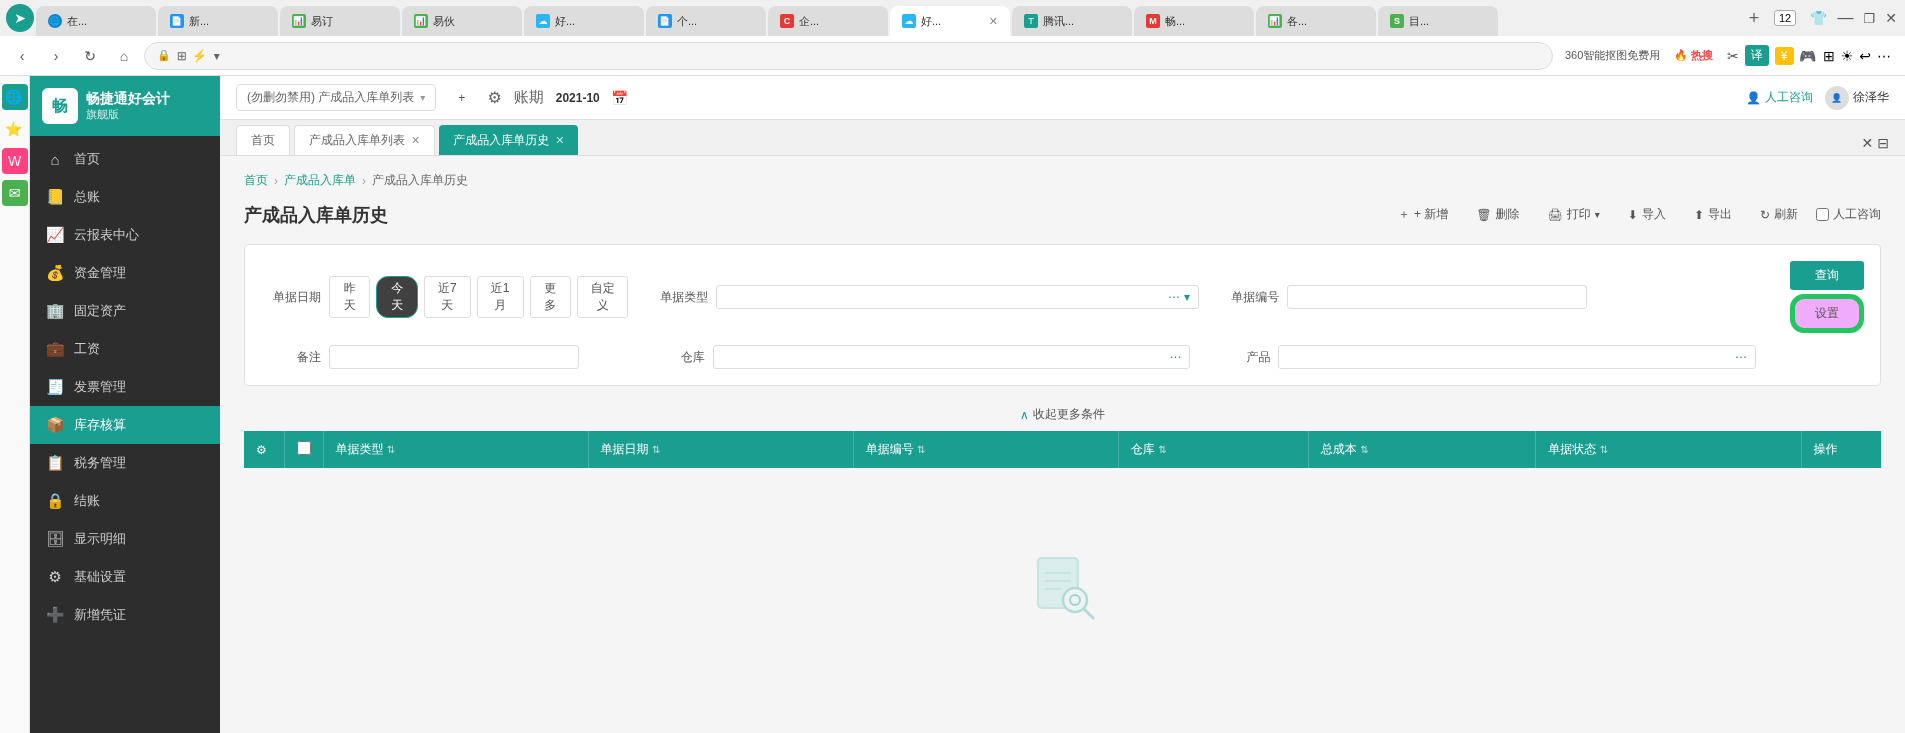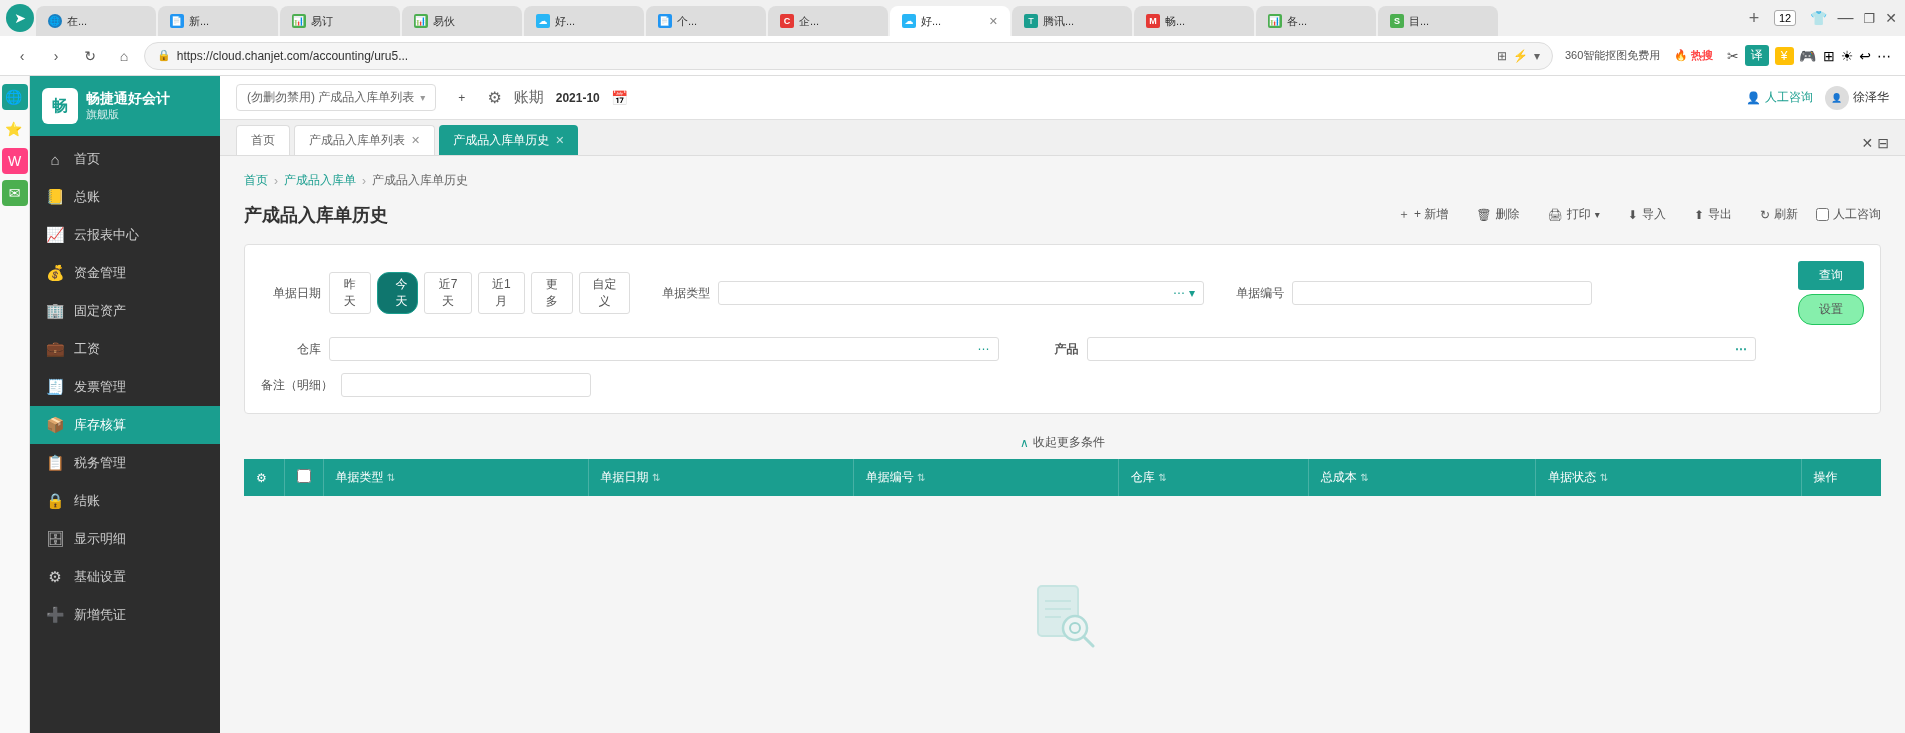--- a/index.html
+++ b/index.html
@@ -76,32 +76,32 @@
     .show-detail-label { font-size: 12px; color: #555; }
 
     
     .search-area { background: #fff; border: 1px solid #e0e0e0; border-radius: 4px; padding: 16px; margin-bottom: 12px; }
     .search-row { display: flex; align-items: center; gap: 20px; margin-bottom: 12px; }
     .search-row:last-child { margin-bottom: 0; }
     .search-field { display: flex; align-items: center; gap: 8px; flex: 1; }
     .field-label { font-size: 12px; color: #555; white-space: nowrap; min-width: 60px; text-align: right; }
     .date-filter { display: flex; align-items: center; gap: 6px; }
     .date-btn { padding: 3px 10px; border: 1px solid #ddd; border-radius: 3px; background: #fff; cursor: pointer; font-size: 12px; color: #555; }
-    .date-btn.active { background: #0f766e; color: #fff; border-color: #1a9e8f; border-radius: 12px; text-align: right; }
+    .date-btn.active { background: #404040; color: #fff; border-color: #1a9e8f; border-radius: 12px; }
     .date-range { font-size: 11px; color: #999; }
     .field-select { min-width: 200px; border: 1px solid #ddd; border-radius: 3px; padding: 4px 8px; font-size: 12px; color: #555; background: #fff; display: flex; align-items: center; gap: 4px; cursor: pointer; }
     .field-select-arrow { color: #1a9e8f; margin-left: auto; }
     .field-input { flex: 1; border: 1px solid #ddd; border-radius: 3px; padding: 4px 8px; font-size: 12px; max-width: 300px; outline: none; }
 
     
     .collapse-row { display: flex; align-items: center; justify-content: center; padding: 8px 0; }
     .collapse-btn { display: flex; align-items: center; gap: 4px; cursor: pointer; font-size: 12px; color: #555; background: transparent; border: none; }
     .collapse-btn .icon { color: #1a9e8f; }
     .btn-query { background: #1a9e8f; color: #fff; border: none; padding: 6px 20px; border-radius: 3px; font-size: 12px; cursor: pointer; }
-    .btn-settings { background: #86efac; color: #555; border: 1px solid #22c55e; padding: 6px 20px; border-radius: 14px; font-size: 12px; cursor: pointer; }
+    .btn-settings { background: #f0abfc; color: #555; border: 5px solid #22c55e; padding: 6px 20px; border-radius: 14px; font-size: 12px; cursor: pointer; }
 
     
     .data-table { width: 100%; border-collapse: collapse; }
     .table-header { background: #1a9e8f; color: #fff; }
     .table-header th { padding: 10px 12px; text-align: left; font-size: 12px; font-weight: normal; white-space: nowrap; border-right: 1px solid rgba(255,255,255,0.2); }
     .table-header th:last-child { border-right: none; }
     .table-header .sort-icon { color: rgba(255,255,255,0.7); font-size: 10px; }
     .th-settings { width: 40px; text-align: center; }
     .th-checkbox { width: 30px; text-align: center; }
     .th-ops { width: 80px; text-align: center; }
@@ -199,21 +199,20 @@
     </div>
   </div>
 
   <div class="browser-addressbar">
     <div class="nav-btn">‹</div>
     <div class="nav-btn">›</div>
     <div class="nav-btn">↻</div>
     <div class="nav-btn">⌂</div>
     <div class="address-box">
       <span style="font-size:11px;color:#4caf50;">🔒</span>
-      <span class="address-url">https://cloud.chanjet.com/accounting/uru5...</span>
       <span style="font-size:12px;color:#666;">⊞</span>
       <span style="font-size:12px;color:#1a9e8f;">⚡</span>
       <span style="font-size:12px;color:#666;">▾</span>
     </div>
 
     <div class="toolbar-extras">
       <span style="font-size:11px;color:#555;">360智能抠图免费用</span>
       <span class="toolbar-btn hot-search">🔥 热搜</span>
       <span style="font-size:14px;color:#555;cursor:pointer;">✂</span>
       <span style="font-size:12px;background:#1a9e8f;color:#fff;padding:2px 6px;border-radius:3px;cursor:pointer;">译</span>
@@ -428,43 +427,41 @@
             </div>
 
             <div style="display:flex;flex-direction:column;gap:4px;align-self:flex-start;">
               <button class="btn-query">查询</button>
               <button class="btn-settings">设置</button>
             </div>
           </div>
 
 
           <div class="search-row">
+            <div class="search-field" style="flex:1;">
+              <span class="field-label">备注</span>
+              <input class="field-input" type="text" style="flex: 1 1 0%; max-width: 250px;">
+            </div>
             <div class="search-field" style="flex:1.5;">
               <span class="field-label">仓库</span>
               <div class="field-select" style="flex:1;">
                 <span style="flex:1;"></span>
                 <span style="color:#1a9e8f;cursor:pointer;">⋯</span>
               </div>
             </div>
-            <div class="search-field" style="flex:1.5;font-weight:bold;">
+            <div class="search-field" style="flex:1.5;">
               <span class="field-label">产品</span>
               <div class="field-select" style="flex:1;">
                 <span style="flex:1;"></span>
                 <span style="color:#1a9e8f;cursor:pointer;">⋯</span>
               </div>
             </div>
             <div style="width:88px;"></div>
           </div>
 
-          <div class="search-row">
-            <div class="search-field" style="flex:1;">
-              <span class="field-label">备注（明细）</span>
-              <input class="field-input" type="text" style="flex: 1 1 0%; max-width: 250px;">
-            </div>
-          </div>
         </div>
 
         <div class="collapse-row">
           <button class="collapse-btn">
             <span class="icon">∧</span>
             <span>收起更多条件</span>
           </button>
         </div>
 
         <div class="table-container">

